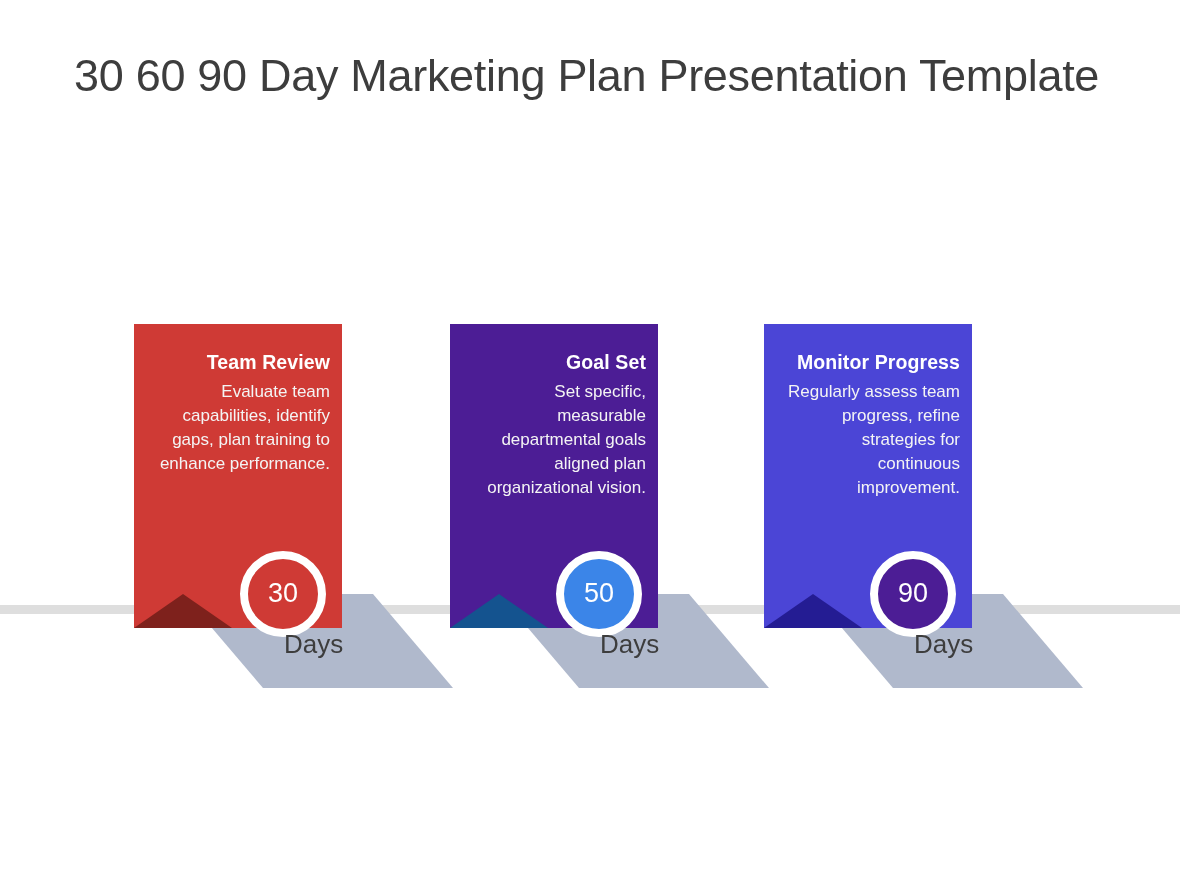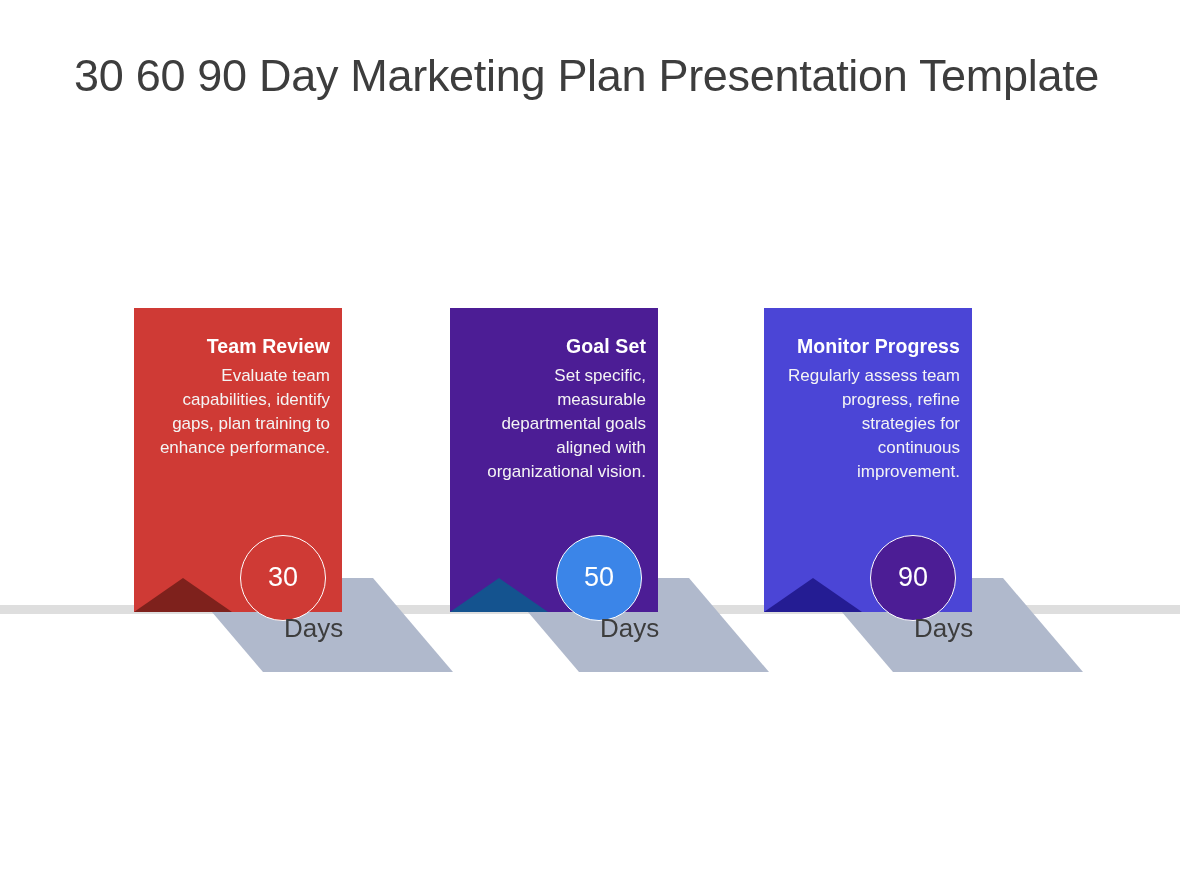--- a/index.html
+++ b/index.html
@@ -41,21 +41,21 @@
     top: 605px;
     width: 1180px;
     height: 9px;
     background: #dedede;
   }
 
   
   #milestones {
     position: absolute;
     left: 0;
-    top: 0;
+    top: 16px;
     width: 1180px;
     height: 648px;
   }
 
   .milestone {
     position: absolute;
     top: 0;
     width: 360px;
     height: 885px;
   }
@@ -111,21 +111,21 @@
   .fold svg { display: block; }
 
   
   .badge {
     position: absolute;
     top: 535px;
     left: 106px;
     width: 86px;
     height: 86px;
     border-radius: 50%;
-    border: 1px solid #7f1d1d;
+    border: 8px solid #7f1d1d;
     box-sizing: border-box;
     display: flex;
     align-items: center;
     justify-content: center;
   }
   .badge-number {
     font-size: 27px;
     font-weight: 400;
     color: #ffffff;
     line-height: 1;
@@ -191,21 +191,21 @@
     <div class="milestone" id="milestone-60">
 
       <div class="base-shape">
         <svg width="270" height="94" viewBox="0 0 270 94" xmlns="http://www.w3.org/2000/svg">
           <polygon points="0,0 190,0 270,94 80,94" fill="#B0B9CC"></polygon>
         </svg>
       </div>
 
       <div class="card" style="background: #4c1d95;">
         <div class="card-title">Goal Set</div>
-        <div class="card-body">Set specific, measurable departmental goals aligned with organizational vision.</div>
+        <div class="card-body">Set specific, measurable departmental goals aligned plan organizational vision.</div>
       </div>
 
       <div class="fold">
         <svg width="100" height="34" viewBox="0 0 100 34" xmlns="http://www.w3.org/2000/svg">
           <polygon points="0,34 49,0 98,34" fill="#14538F"></polygon>
         </svg>
       </div>
 
       <div class="badge" style="background: rgb(59, 133, 232); border-color: rgb(255, 255, 255);">
         <span class="badge-number">50</span>

